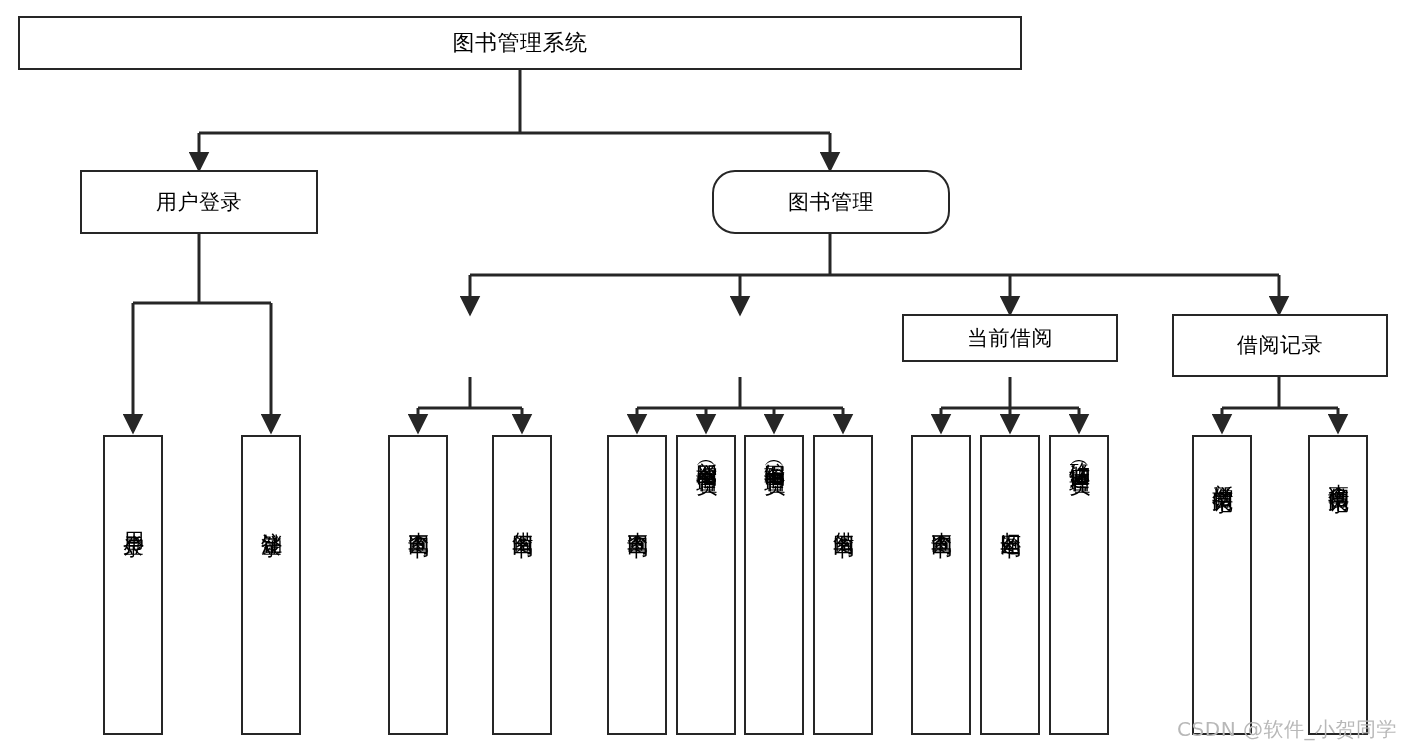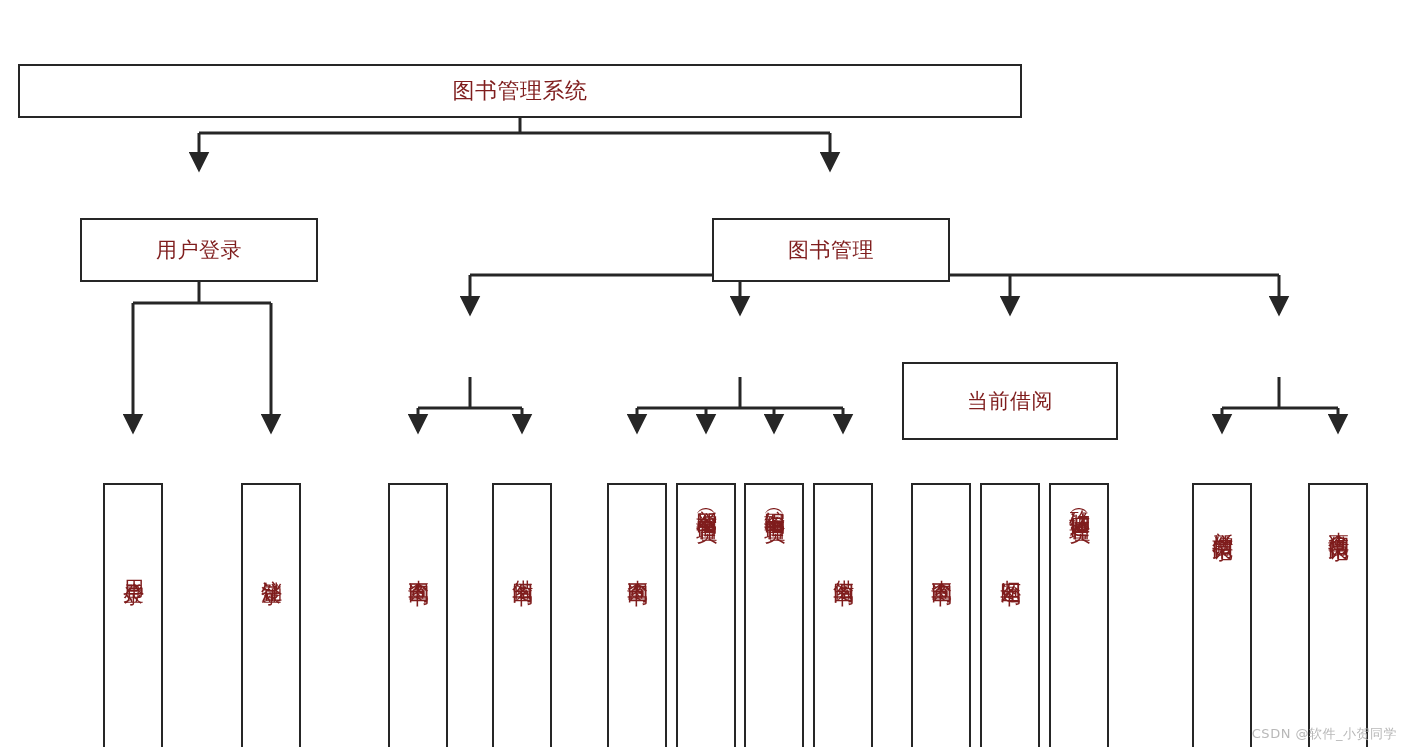--- a/index.html
+++ b/index.html
@@ -19,22 +19,21 @@
     overflow: hidden;
   }
   .node {
     position: absolute;
     box-sizing: border-box;
     background: #ffffff;
     border: 2px solid #262626;
     display: flex;
     align-items: center;
     justify-content: center;
-    color: #7f1d1d;
-    margin-top: 48px;
+    color: #000000;
   }
   .node .label {
     display: block;
     text-align: center;
     line-height: 1.18;
     white-space: nowrap;
   }
   
   .node.horiz .label {
     font-size: 21px;
@@ -66,21 +65,21 @@
     left: 0;
     top: 0;
     width: 1405px;
     height: 747px;
     pointer-events: none;
   }
   #watermark {
     position: absolute;
     right: 8px;
     bottom: 4px;
-    font-size: 13px;
+    font-size: 20px;
     color: #b8b8b8;
     letter-spacing: 0.5px;
     white-space: nowrap;
   }
 </style>
 </head>
 <body>
 
 <div id="canvas">
 
@@ -137,26 +136,29 @@
     </g>
   </svg>
 
   <div class="node horiz root" style="left:18px; top:16px; width:1004px; height:54px;">
     <span class="label">图书管理系统</span>
   </div>
 
   <div class="node horiz" style="left:80px; top:170px; width:238px; height:64px;">
     <span class="label">用户登录</span>
   </div>
-  <div class="node horiz" style="left:712px; top:170px; width:238px; height:64px;">
+  <div class="node horiz" style="left:712px; top:170px; width:238px; height:64px;border-radius:23px;">
     <span class="label">图书管理</span>
   </div>
 
-  <div class="node horiz" style="left:902px; top:314px; width:216px; height:78px;font-family:Liberation Serif, serif;">
+  <div class="node horiz" style="left:902px; top:314px; width:216px; height:48px;font-family:Liberation Serif, serif;">
     <span class="label">当前借阅</span>
+  </div>
+  <div class="node horiz" style="left:1172px; top:314px; width:216px; height:63px;">
+    <span class="label">借阅记录</span>
   </div>
 
   <div class="node vert mid" style="left:103px; top:435px; width:60px; height:300px;">
     <span class="label">用户登录</span>
   </div>
   <div class="node vert mid" style="left:241px; top:435px; width:60px; height:300px;">
     <span class="label">注销登录</span>
   </div>
 
   <div class="node vert mid" style="left:388px; top:435px; width:60px; height:300px;">

